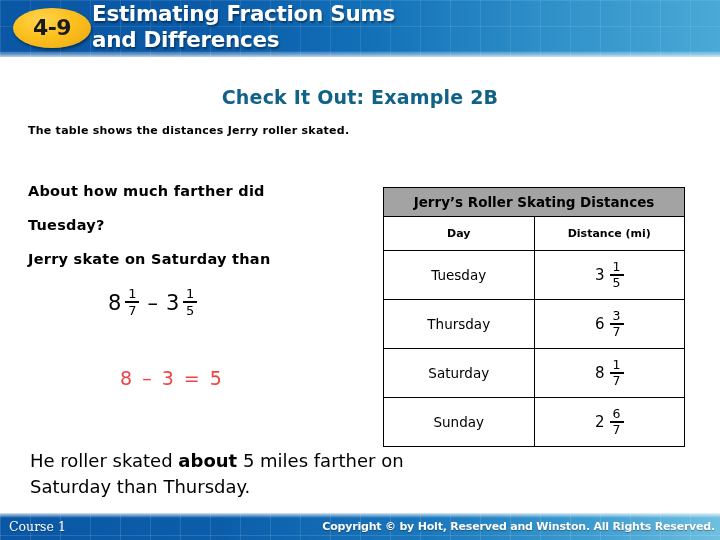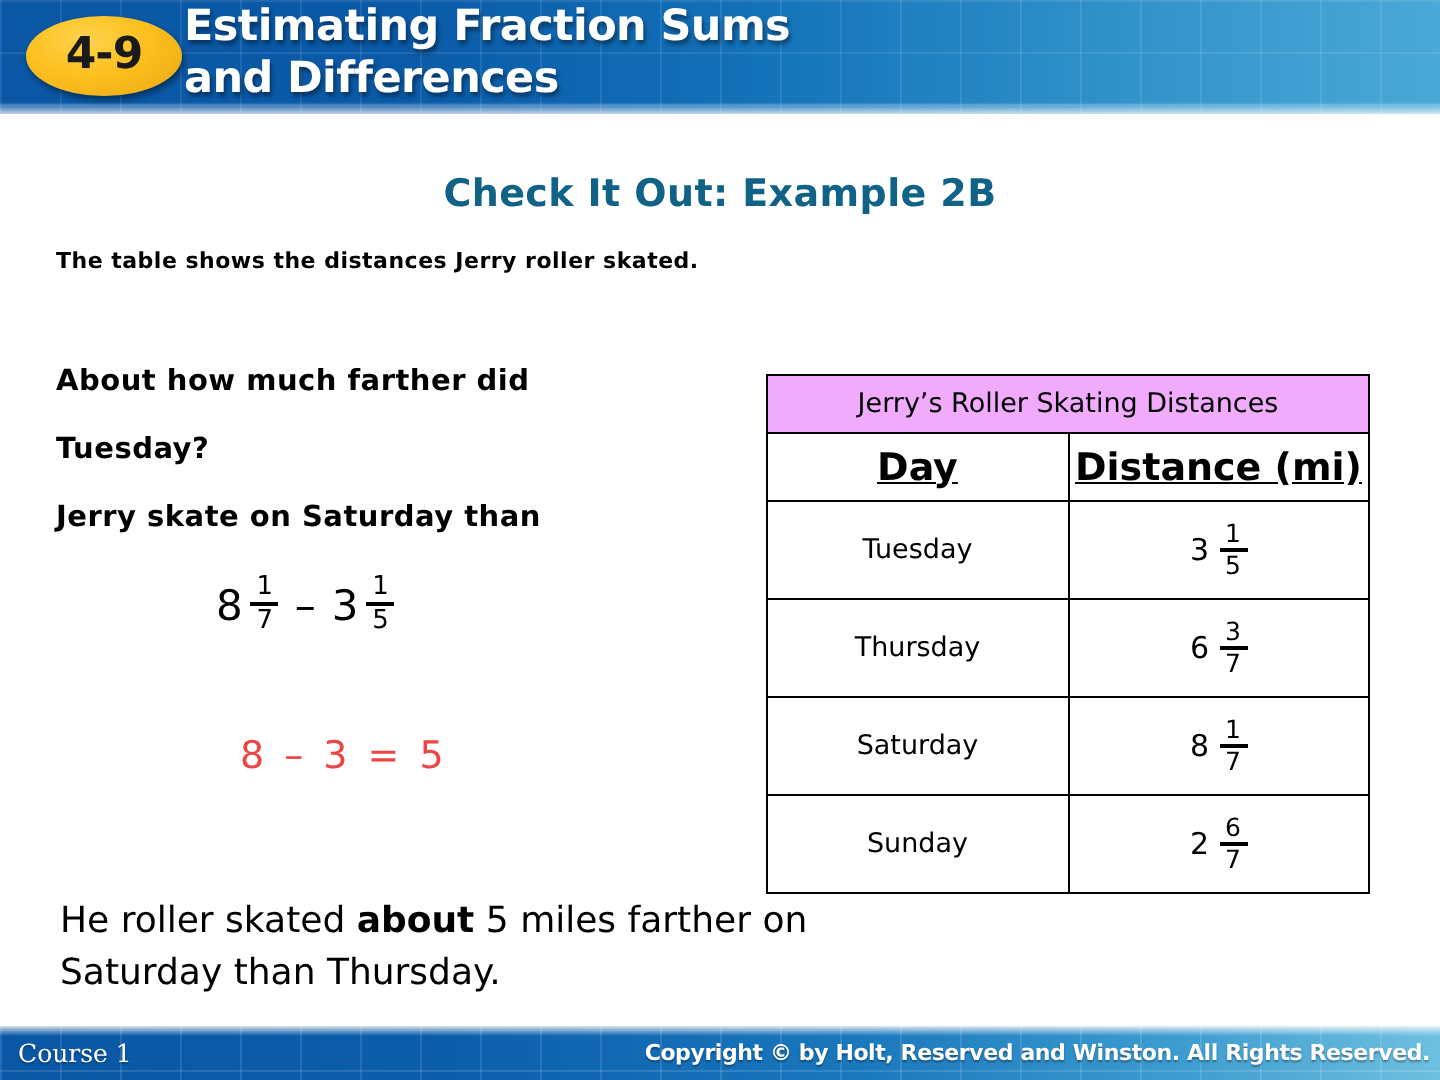--- a/index.html
+++ b/index.html
@@ -186,33 +186,32 @@
     background: #ffffff;
   }
   .data-table td, .data-table th {
     border: 1.6px solid #000000;
     padding: 0;
     text-align: center;
     vertical-align: middle;
     font-family: "DejaVu Sans", sans-serif;
   }
   .table-caption-cell {
-    background: #f0abfc;
+    background: #a3a3a3;
     height: 28px;
     font-size: 13.5px;
-    font-weight: normal;
+    font-weight: bold;
     color: #000;
     border-width: 2.5px;
   }
   .col-head {
     height: 33px;
-    font-size: 19px;
+    font-size: 11px;
     font-weight: bold;
     color: #000;
-    text-decoration: underline;
   }
   .body-cell {
     height: 48px;
     font-size: 13.5px;
     color: #000;
     font-weight: normal;
   }
   .dist-cell {
     font-size: 15px;
   }

